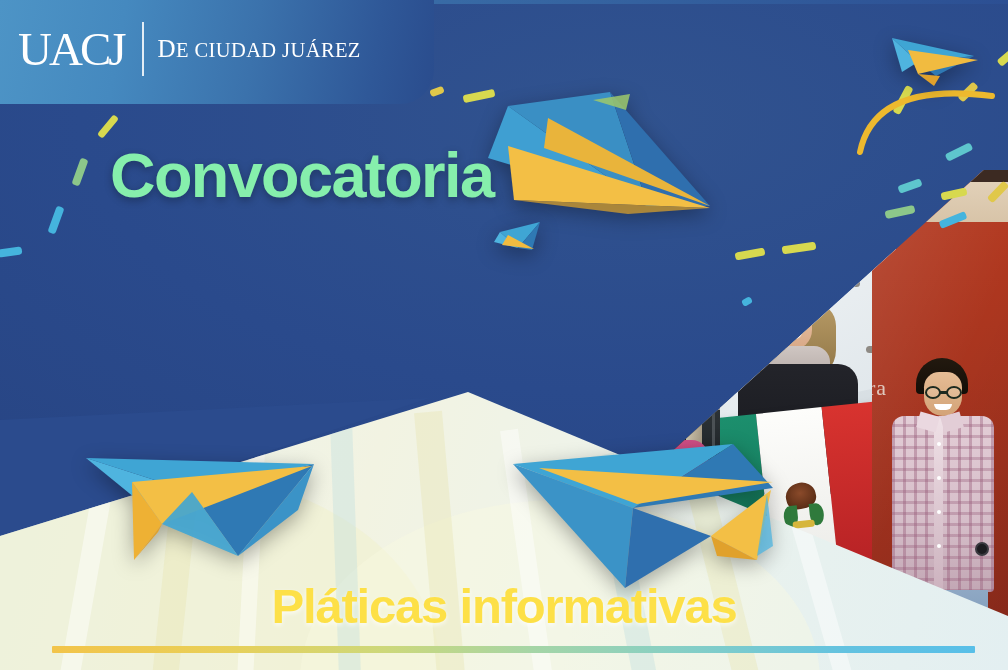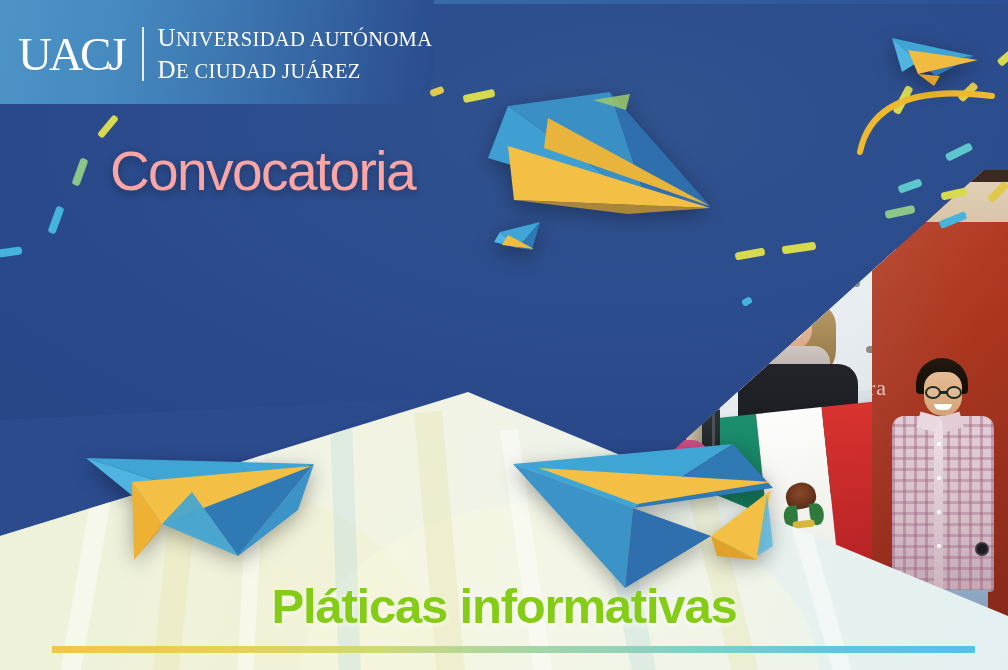--- a/index.html
+++ b/index.html
@@ -63,21 +63,21 @@
   
   .sc::first-letter { font-size:1.22em; }
 
   
   .headline {
     position:absolute; left:110px; top:144px;
     z-index:20;
     text-shadow:0 3px 9px rgba(0,0,0,.30);
   }
   .headline .l-bold {
-    color:#fca5a5; font-weight:normal; font-size:55px;
+    color:#86efac; font-weight:bold; font-size:63px;
     line-height:.99; letter-spacing:-1.6px;
     display:block;
   }
   .headline .l-light {
     color:#fff; font-weight:300; font-size:50px;
     line-height:1.08; letter-spacing:-.6px;
     display:block;
   }
   .headline .l-year {
     color:#fff; font-weight:300; font-size:68px;
@@ -124,21 +124,21 @@
   
   .rule {
     position:absolute; left:52px; bottom:17px;
     width:923px; height:7px;
     background:linear-gradient(90deg,#f2c44a 0%,#e9cf58 18%,#cdd87a 36%,#a5d5a6 52%,#86cfc5 68%,#63c2e0 86%,#58bfe8 100%);
     border-radius:1px;
   }
   .caption {
     position:absolute; left:0; bottom:36px; width:1008px;
     text-align:center;
-    color:#84cc16; font-weight:bold; font-size:49px;
+    color:#fde047; font-weight:bold; font-size:49px;
     letter-spacing:-1.2px;
     text-shadow:0 2px 5px rgba(255,255,255,.75);
     z-index:30;
   }
 
   
   .collage {
     position:absolute; left:0; top:0; width:1008px; height:670px;
     clip-path: polygon(430px 670px, 1008px 148px, 1008px 670px);
   }
@@ -334,21 +334,20 @@
 
   <svg class="trail" style="left:852px;top:52px;" width="150" height="110" viewBox="0 0 150 110">
     <path d="M8 100 C 18 52, 62 34, 140 44" fill="none" stroke="#edb92e" stroke-width="6" stroke-linecap="round"></path>
   </svg>
 
   <div class="logo-panel">
     <div class="logo-wrap">
       <div class="uacj-mark">UACJ</div>
       <div class="logo-divider"></div>
       <div class="uni-name">
-        <span class="l1 sc">Universidad Autónoma</span>
         <span class="l2 sc">de Ciudad Juárez</span>
       </div>
     </div>
   </div>
 
   <svg class="plane" style="left:478px;top:88px;" width="240" height="145" viewBox="0 0 240 145">
     <polygon points="30,18 132,4 170,118" fill="#3a8fc4"></polygon>
     <polygon points="132,4 232,118 170,118" fill="#2f6fae"></polygon>
     <polygon points="30,18 170,118 10,70" fill="#3f9fd2"></polygon>
     <polygon points="70,30 232,118 66,60" fill="#e9b43b"></polygon>

